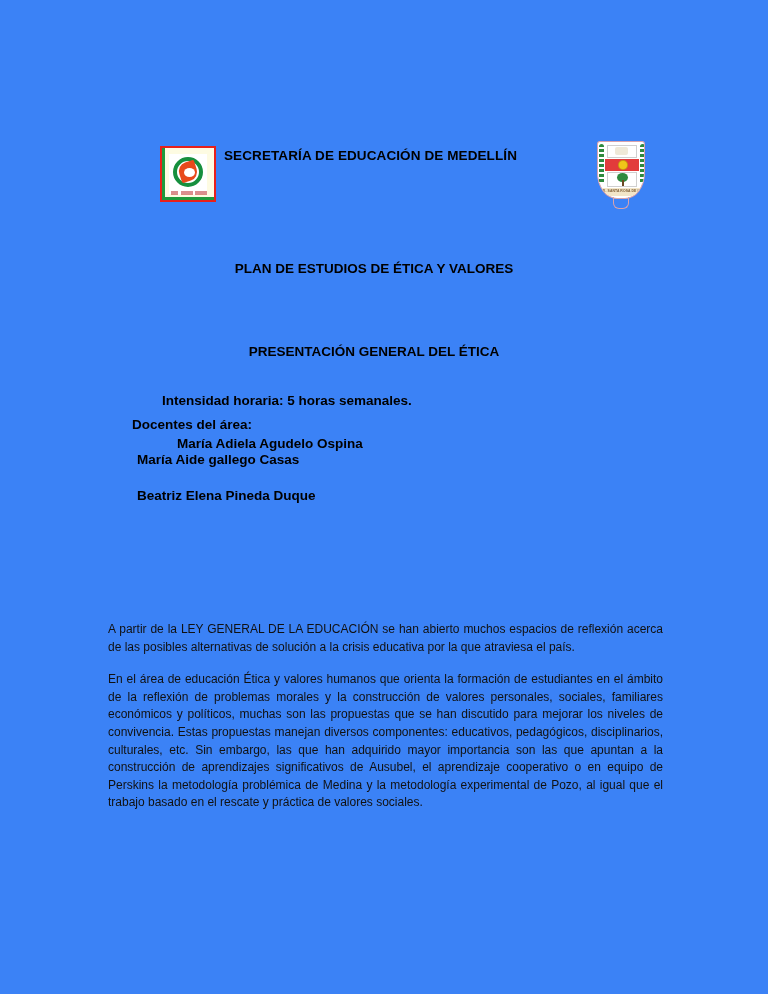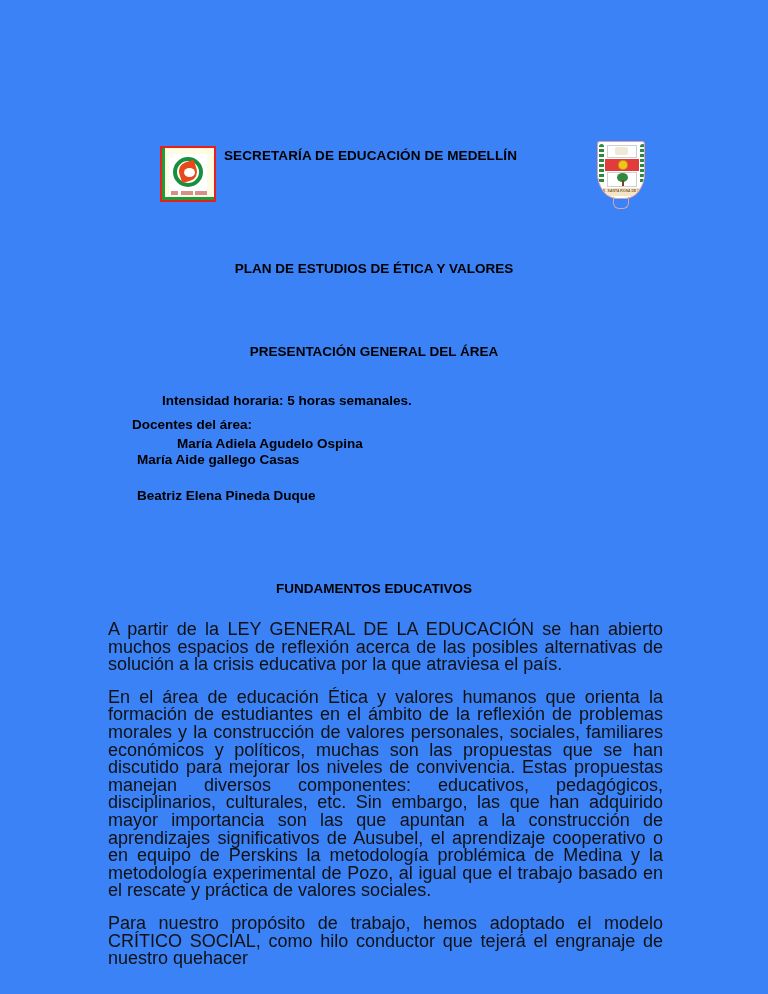--- a/index.html
+++ b/index.html
@@ -254,21 +254,21 @@
 
   
   .body-col {
     position: absolute;
     left: 108px;
     top: 621px;
     width: 555px;
   }
   .para {
     margin: 0 0 15px 0;
-    font-size: 18px;
+    font-size: 12px;
     line-height: 17.6px;
     text-align: justify;
     text-justify: inter-word;
     color: #111111;
   }
   .para:last-child { margin-bottom: 0; }
 </style>
 </head>
 <body>
 
@@ -297,29 +297,27 @@
       <div class="shield-panel-bot"></div>
       <div class="shield-tree-crown"></div>
       <div class="shield-tree-trunk"></div>
       <div class="shield-banner"></div>
       <div class="shield-banner-text">I.E. SANTA ROSA DE LIMA</div>
     </div>
     <div class="shield-foot"></div>
   </div>
 
   <div class="heading-center" id="h-plan">PLAN DE ESTUDIOS DE ÉTICA Y VALORES</div>
-  <div class="heading-center" id="h-pres">PRESENTACIÓN GENERAL DEL ÁREA</div>
+  <div class="heading-center" id="h-pres">PRESENTACIÓN GENERAL DEL ÉTICA</div>
 
   <div class="info-line" id="info-intensidad">Intensidad horaria: 5 horas semanales.</div>
   <div class="info-line" id="info-docentes">Docentes del área:</div>
   <div class="teacher" id="teacher-0">María Adiela Agudelo Ospina</div>
   <div class="teacher" id="teacher-1">María Aide gallego Casas</div>
   <div class="teacher" id="teacher-2">Beatriz  Elena Pineda Duque</div>
 
-  <div class="heading-center" id="h-fund">FUNDAMENTOS EDUCATIVOS</div>
 
   <div class="body-col">
     <p class="para">A partir de la LEY GENERAL DE LA EDUCACIÓN se han abierto muchos espacios de reflexión acerca de las posibles alternativas de solución a la crisis educativa por la que atraviesa el país.</p>
     <p class="para">En el área de educación Ética y valores humanos que orienta  la formación de estudiantes en el ámbito de la reflexión de problemas morales y la construcción de valores personales, sociales, familiares económicos y políticos, muchas son las propuestas que se han discutido para mejorar los niveles de convivencia. Estas propuestas manejan diversos componentes: educativos, pedagógicos, disciplinarios, culturales, etc. Sin embargo, las que han adquirido mayor importancia son las que apuntan a la construcción de aprendizajes significativos  de Ausubel, el aprendizaje cooperativo o en equipo de Perskins la metodología problémica  de Medina y la metodología experimental de Pozo, al igual que el trabajo basado en el rescate y práctica de valores sociales.</p>
-    <p class="para">Para nuestro propósito de trabajo, hemos adoptado el modelo CRÍTICO SOCIAL, como hilo conductor que tejerá el engranaje de nuestro quehacer</p>
   </div>
 
 </div>
 
 </body></html>

